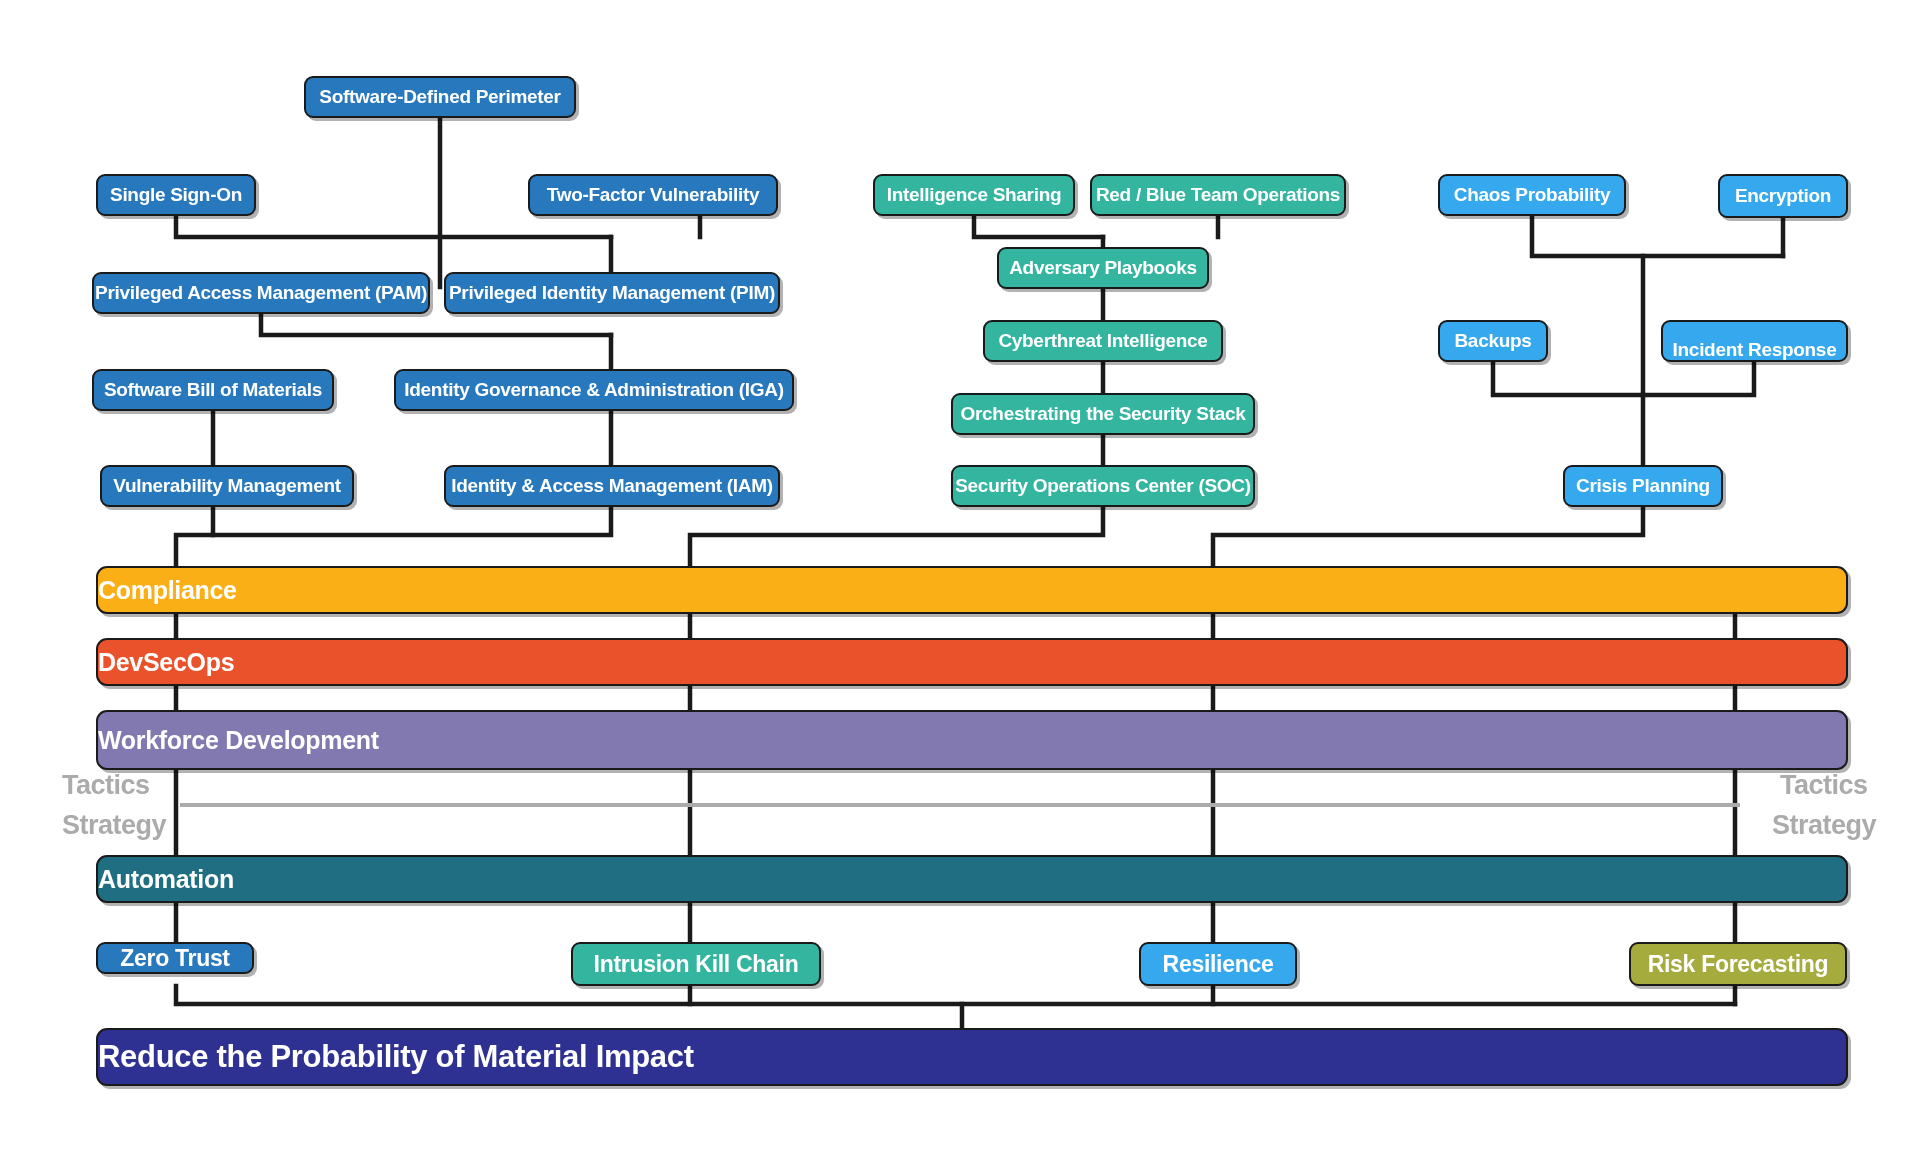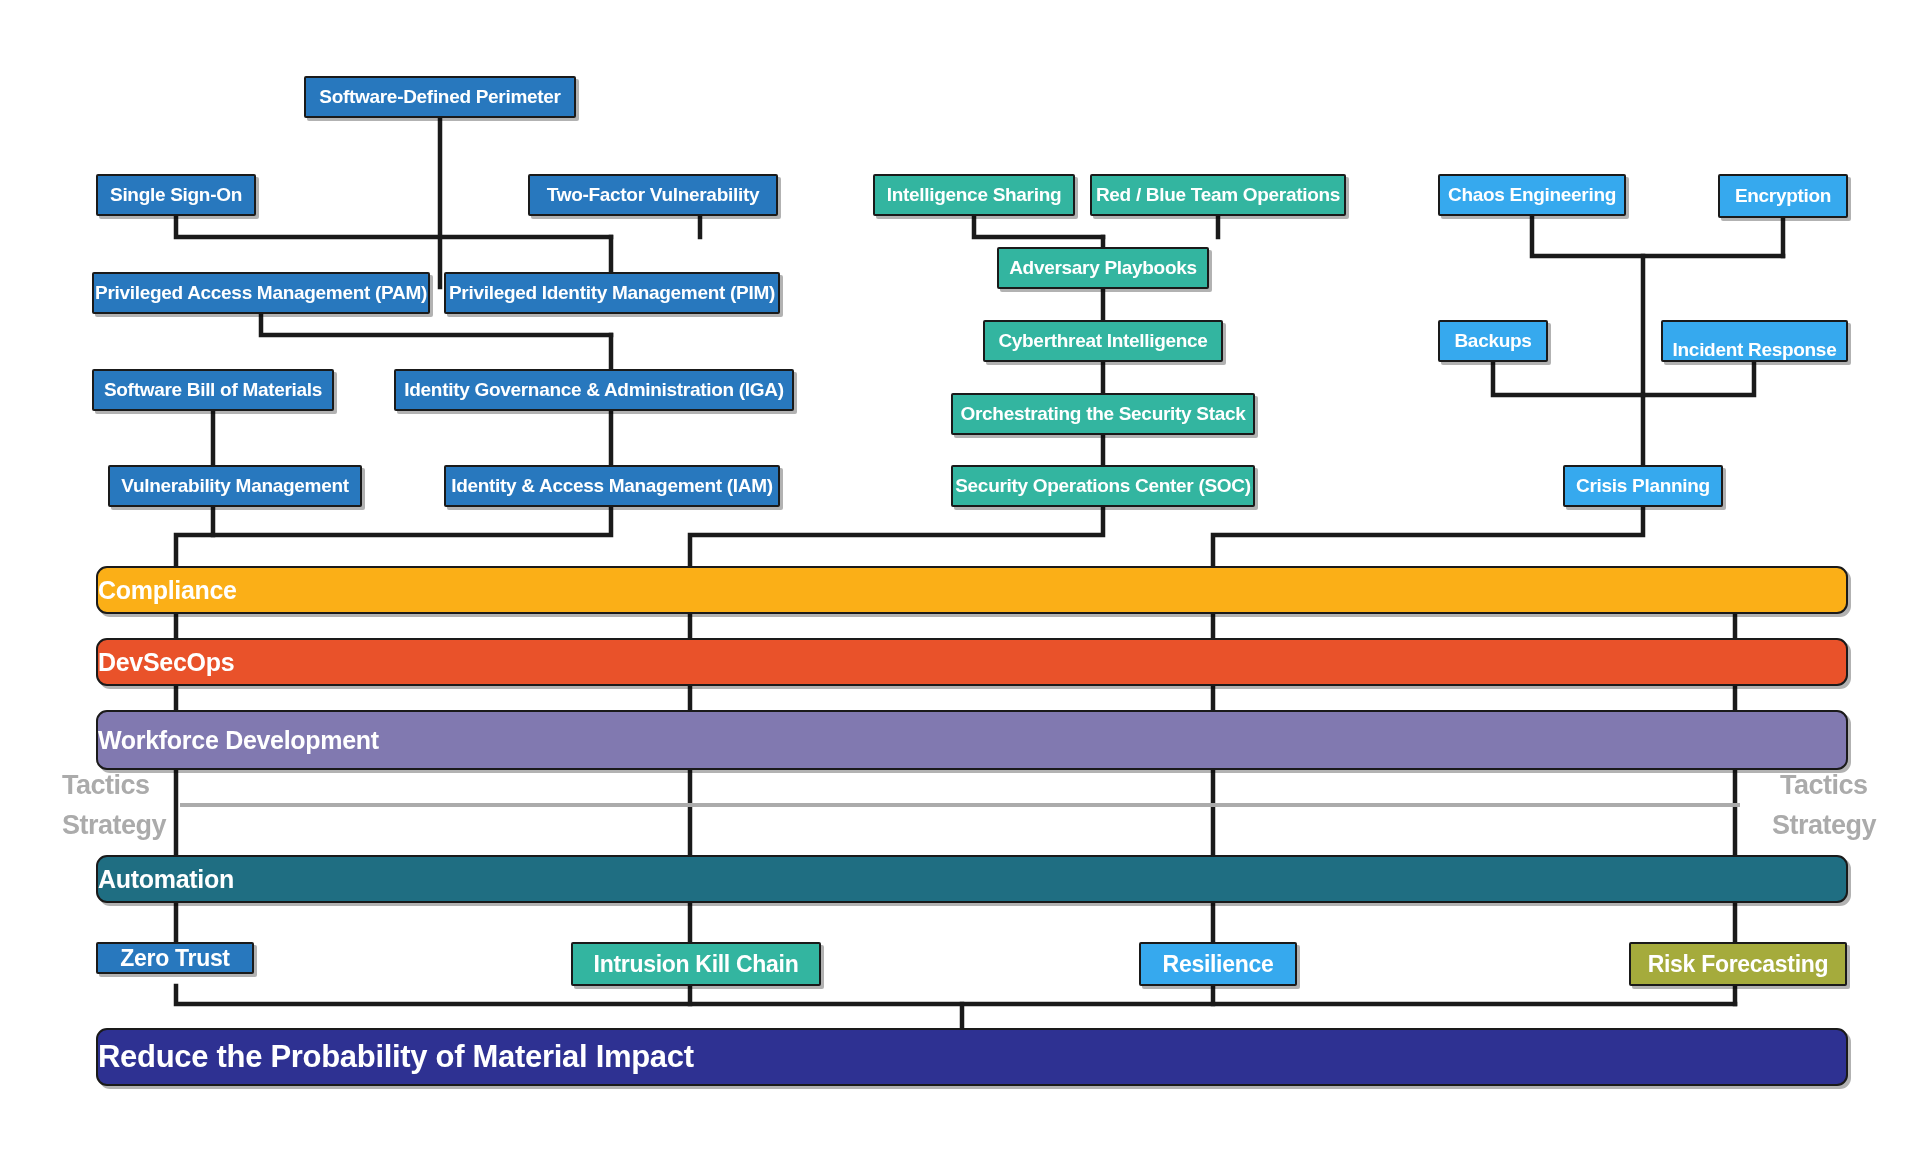--- a/index.html
+++ b/index.html
@@ -23,21 +23,21 @@
     position: absolute;
     left: 0;
     top: 0;
     width: 1920px;
     height: 1156px;
   }
   .node {
     position: absolute;
     box-sizing: border-box;
     border: 2.5px solid #1a1a1a;
-    border-radius: 2px;
+    border-radius: 9px;
     color: #ffffff;
     font-family: "Liberation Sans", sans-serif;
     font-weight: bold;
     display: flex;
     align-items: center;
     justify-content: center;
     text-align: center;
     line-height: 1.05;
     letter-spacing: -0.3px;
     box-shadow: 3px 3px 0 rgba(0,0,0,0.30);
@@ -194,21 +194,21 @@
       </div>
       <div class="node medium" style="left: 444px; top: 272px; width: 336px; height: 42px; background: rgb(40, 120, 190);">
         <span>Privileged Identity Management (PIM)</span>
       </div>
       <div class="node medium" style="left: 92px; top: 369px; width: 242px; height: 42px; background: rgb(40, 120, 190);">
         <span>Software Bill of Materials</span>
       </div>
       <div class="node medium" style="left: 394px; top: 369px; width: 400px; height: 42px; background: rgb(40, 120, 190);">
         <span>Identity Governance &amp; Administration (IGA)</span>
       </div>
-      <div class="node medium" style="left: 108px; top: 465px; width: 254px; height: 42px; background: rgb(40, 120, 190);">
+      <div class="node medium" style="left: 100px; top: 465px; width: 254px; height: 42px; background: rgb(40, 120, 190);">
         <span>Vulnerability Management</span>
       </div>
       <div class="node medium" style="left: 444px; top: 465px; width: 336px; height: 42px; background: rgb(40, 120, 190);">
         <span>Identity &amp; Access Management (IAM)</span>
       </div>
       <div class="node medium" style="left: 873px; top: 174px; width: 202px; height: 42px; background: rgb(51, 181, 160);">
         <span>Intelligence Sharing</span>
       </div>
       <div class="node medium" style="left: 1090px; top: 174px; width: 256px; height: 42px; background: rgb(51, 181, 160);">
         <span>Red / Blue Team Operations</span>
@@ -219,21 +219,21 @@
       <div class="node medium" style="left: 983px; top: 320px; width: 240px; height: 42px; background: rgb(51, 181, 160);">
         <span>Cyberthreat Intelligence</span>
       </div>
       <div class="node medium" style="left: 951px; top: 393px; width: 304px; height: 42px; background: rgb(51, 181, 160);">
         <span>Orchestrating the Security Stack</span>
       </div>
       <div class="node medium" style="left: 951px; top: 465px; width: 304px; height: 42px; background: rgb(51, 181, 160);">
         <span>Security Operations Center (SOC)</span>
       </div>
       <div class="node medium" style="left: 1438px; top: 174px; width: 188px; height: 42px; background: rgb(54, 169, 238);">
-        <span>Chaos Engineering</span>
+        <span>Chaos Probability</span>
       </div>
       <div class="node medium" style="left: 1718px; top: 174px; width: 130px; height: 44px; background: rgb(54, 169, 238);">
         <span>Encryption</span>
       </div>
       <div class="node medium" style="left: 1438px; top: 320px; width: 110px; height: 42px; background: rgb(54, 169, 238);">
         <span>Backups</span>
       </div>
       <div class="node medium" style="left: 1661px; top: 320px; width: 187px; height: 42px; background: rgb(54, 169, 238); align-items: flex-end;">
         <span>Incident Response</span>
       </div>

